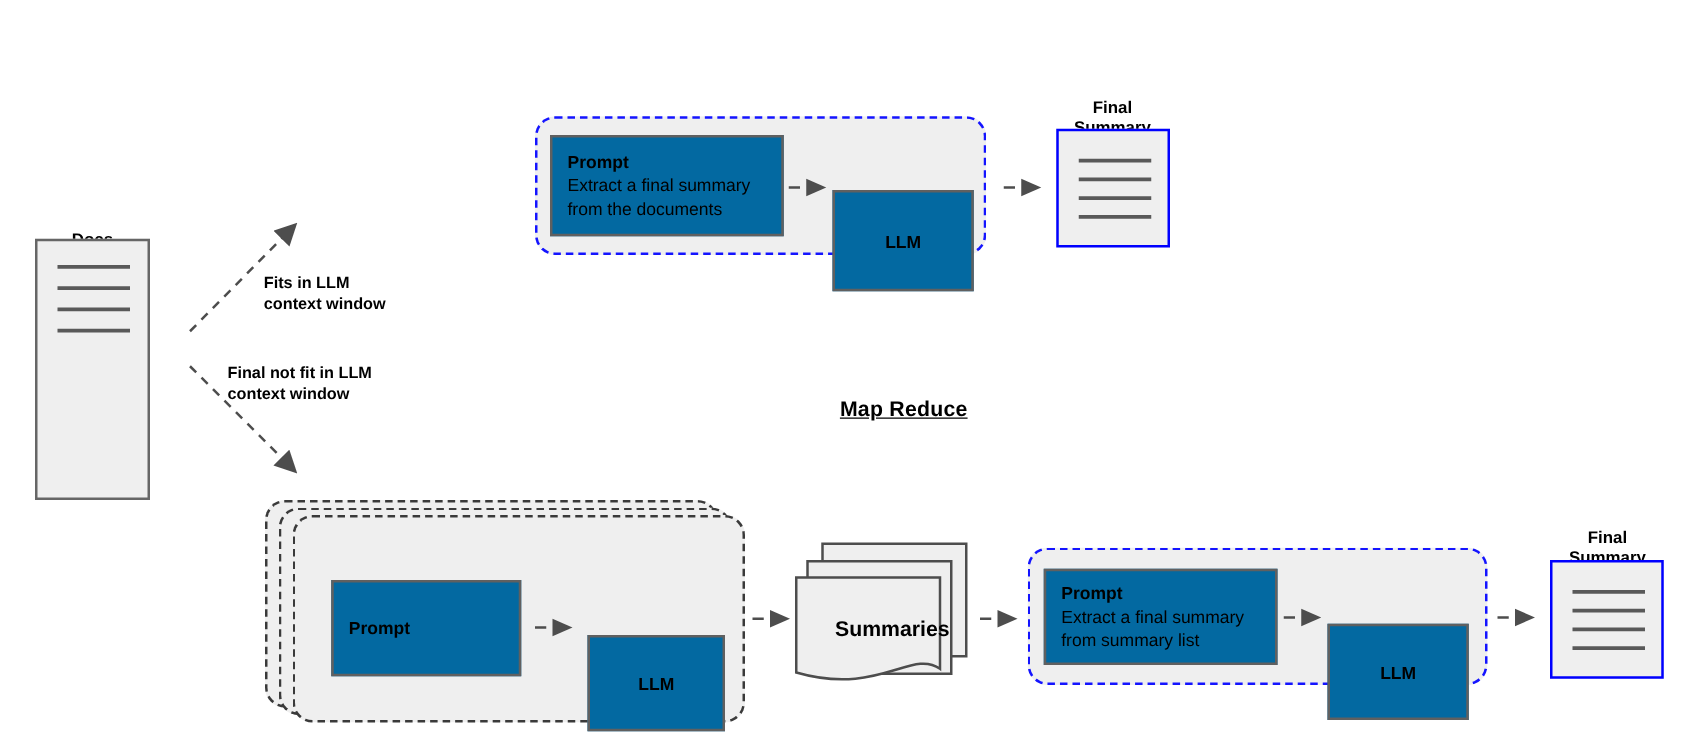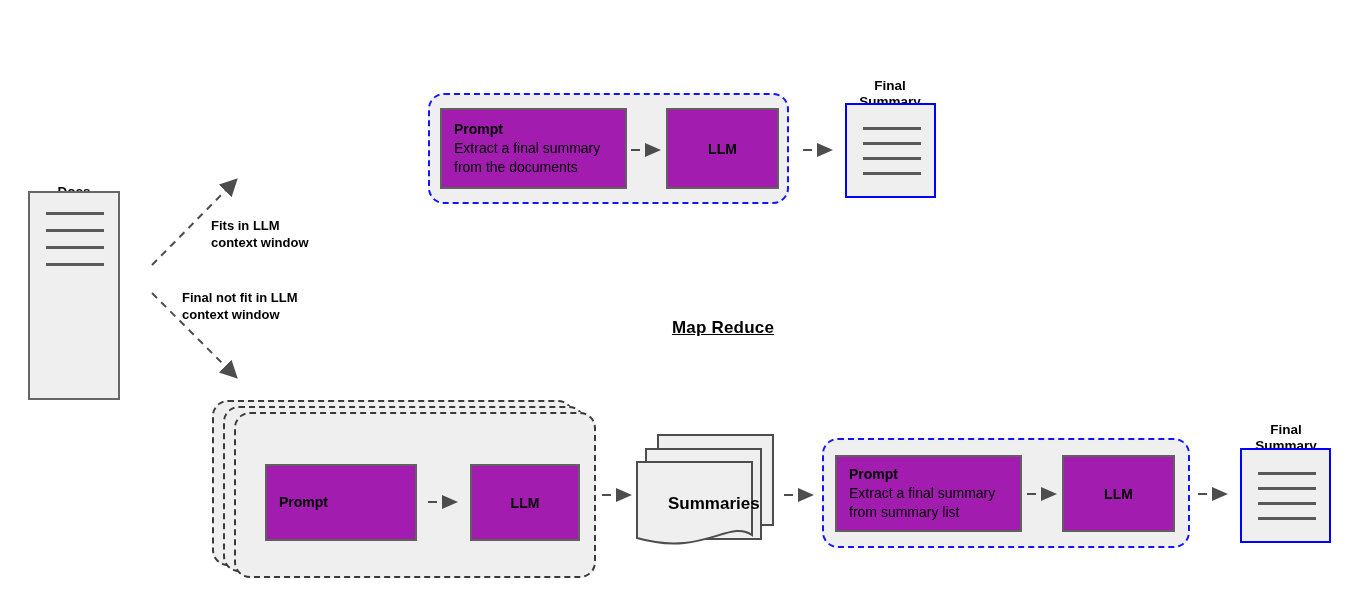--- a/index.html
+++ b/index.html
@@ -70,21 +70,21 @@
   }
   .group-dashed {
     background: #efefef;
     border: 2px dashed #3a3a3a;
     border-radius: 16px;
     box-sizing: border-box;
   }
 
   
   .node-box {
-    background: #a21caf;
+    background: #0369a1;
     border: 2px solid #606060;
     box-sizing: border-box;
   }
   .prompt-box {
     padding: 8px 10px 8px 12px;
     display: flex;
     flex-direction: column;
     justify-content: center;
   }
   .prompt-title {
@@ -96,20 +96,21 @@
     font-size: 14px;
     line-height: 19px;
     white-space: pre-line;
   }
   .llm-box {
     display: flex;
     align-items: center;
     justify-content: center;
     font-size: 14px;
     font-weight: bold;
+    margin-top: 44px;
   }
 
   
   .summaries-label {
     position: absolute;
     font-size: 17px;
     font-weight: bold;
     white-space: nowrap;
     margin-left: 12px;
   }

